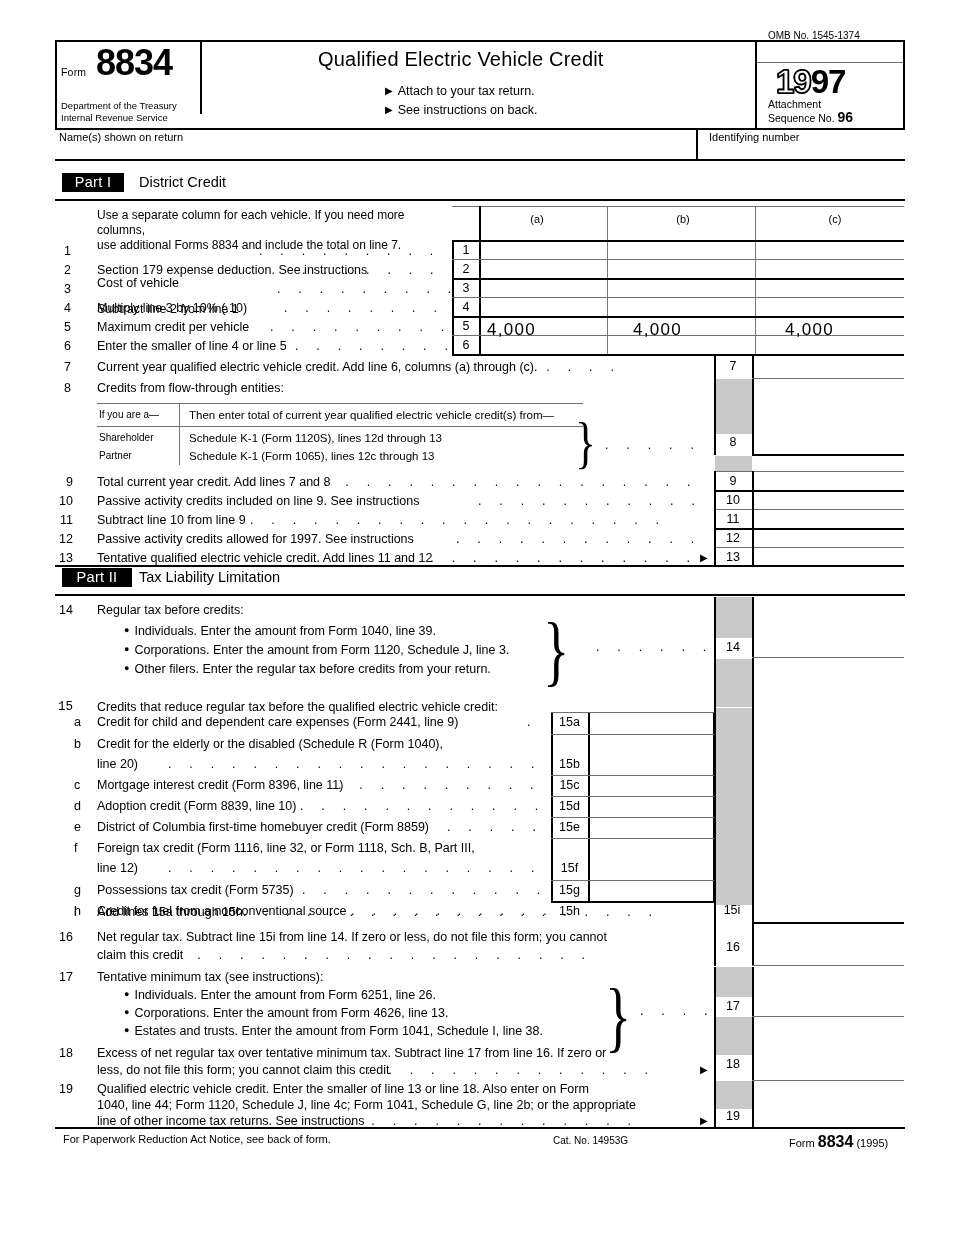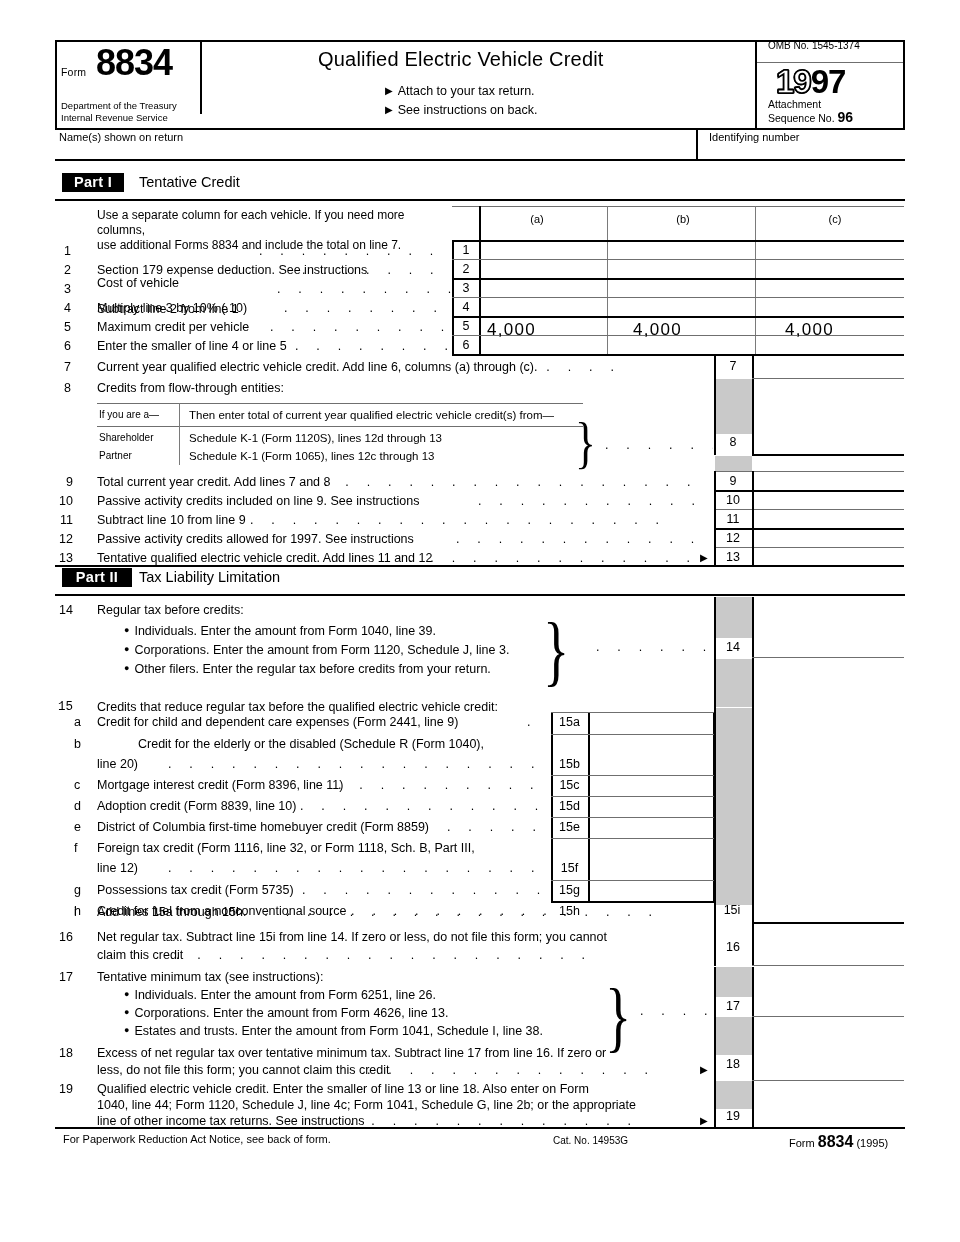--- a/index.html
+++ b/index.html
@@ -24,21 +24,21 @@
   .omb{position:absolute;font-size:10px;white-space:nowrap;}
   .yr{position:absolute;font-size:33px;font-weight:bold;letter-spacing:-1px;}
   .yr .hollow{color:#fff;-webkit-text-stroke:1.6px #000;text-shadow:
       -1px 0 #000,1px 0 #000,0 -1px #000,0 1px #000;}
   .atseq{position:absolute;font-size:10.5px;line-height:13px;white-space:nowrap;}
   .atseqnum{font-size:14px;font-weight:bold;}
   .nameshown{position:absolute;font-size:11px;white-space:nowrap;}
 
   
   .partbadge{position:absolute;background:#000;color:#fff;font-size:14.5px;
-     font-weight:bold;text-align:center;letter-spacing:.3px;}
+     font-weight:normal;text-align:center;letter-spacing:.3px;}
   .parttitle{position:absolute;font-size:14.5px;white-space:nowrap;}
 
   
   .lno{position:absolute;font-size:12.5px;text-align:right;}
   .ltxt{position:absolute;font-size:12.5px;white-space:nowrap;}
   .sub{position:absolute;font-size:12.5px;white-space:nowrap;}
   .instr{position:absolute;font-size:12px;line-height:15px;}
   .boxnum{position:absolute;font-size:12.5px;text-align:center;}
   .colhdr{position:absolute;font-size:11px;text-align:center;}
   .amt{position:absolute;font-size:17px;letter-spacing:1.3px;text-align:left;}
@@ -82,39 +82,39 @@
   </div>
 
   <span class="maintitle" style="left:318px;top:48px;">Qualified Electric Vehicle Credit</span>
   <div class="attachline" style="left:385px;top:84px;">
     <span class="arrw">▶</span><span>Attach to your tax return.</span>
   </div>
   <div class="attachline" style="left:385px;top:103px;">
     <span class="arrw">▶</span><span>See instructions on back.</span>
   </div>
 
-  <span class="omb" style="left:768px;top:40px;">OMB No. 1545-1374</span>
+  <span class="omb" style="left:768px;top:30px;">OMB No. 1545-1374</span>
   <div class="thin" style="left:757px;top:62px;width:146px;height:1.2px;"></div>
   <div class="yr" style="left:776px;top:63px;">
     <span class="hollow">19</span><span>97</span>
   </div>
   <div class="atseq" style="left:768px;top:98px;">
     <span>Attachment</span><br>
     <span>Sequence No.</span>
     <span class="atseqnum">96</span>
   </div>
 
   <div class="rule" style="left:55px;top:128px;width:850px;height:1.6px;"></div>
   <span class="nameshown" style="left:59px;top:131px;">Name(s) shown on return</span>
   <span class="nameshown" style="left:709px;top:131px;">Identifying number</span>
   <div class="rule" style="left:696px;top:128px;width:1.6px;height:32px;"></div>
   <div class="rule" style="left:55px;top:159px;width:850px;height:1.6px;"></div>
 
   <div class="partbadge" style="left:62px;top:173px;width:62px;height:19px;line-height:19px;">Part I</div>
-  <span class="parttitle" style="left:139px;top:174px;">Tentative Credit</span>
+  <span class="parttitle" style="left:139px;top:174px;">District Credit</span>
   <div class="rule" style="left:55px;top:199px;width:850px;height:2.2px;"></div>
 
   <div class="instr" style="left:97px;top:208px;width:355px;">
     <span>Use a separate column for each vehicle. If you need more columns,</span><br>
     <span>use additional Forms 8834 and include the total on line 7.</span>
   </div>
 
   <div class="thin" style="left:452px;top:206px;width:452px;height:1.4px;"></div>
   <span class="colhdr" style="left:487px;top:213px;width:100px;">(a)</span>
   <span class="colhdr" style="left:633px;top:213px;width:100px;">(b)</span>
@@ -267,21 +267,21 @@
   <div class="vt" style="left:588px;top:712px;width:1.5px;height:190px;"></div>
   <div class="vt" style="left:713px;top:712px;width:1.5px;height:190px;"></div>
   <div id="l15rows">
       <div class="thin" style="left: 551px; top: 712px; width: 163px; height: 1.3px;"></div>
       <span class="sub" style="left: 74px; top: 715px;">a</span>
       <span class="ltxt" style="left: 97px; top: 715px;">Credit for child and dependent care expenses (Form 2441, line 9)</span>
       <span class="leader" style="left: 527px; top: 715px; width: 22px;">. . . . . . . . . . . . . . . . . . . .</span>
       <span class="boxnum" style="left: 551px; top: 715px; width: 37px;">15a</span>
       <div class="thin" style="left: 551px; top: 734px; width: 163px; height: 1.3px;"></div>
       <span class="sub" style="left: 74px; top: 737px;">b</span>
-      <span class="ltxt" style="left: 97px; top: 737px; margin-left: 41px;">Credit for the elderly or the disabled (Schedule R (Form 1040),</span>
+      <span class="ltxt" style="left: 97px; top: 737px;">Credit for the elderly or the disabled (Schedule R (Form 1040),</span>
       <span class="ltxt" style="left: 97px; top: 757px;">line 20)</span>
       <span class="leader" style="left: 168px; top: 757px; width: 378px;">. . . . . . . . . . . . . . . . . . . .</span>
       <span class="boxnum" style="left: 551px; top: 757px; width: 37px;">15b</span>
       <div class="thin" style="left: 551px; top: 775px; width: 163px; height: 1.3px;"></div>
       <span class="sub" style="left: 74px; top: 778px;">c</span>
       <span class="ltxt" style="left: 97px; top: 778px;">Mortgage interest credit (Form 8396, line 11)</span>
       <span class="leader" style="left: 338px; top: 778px; width: 208px;">. . . . . . . . . . . . . . . . . . . .</span>
       <span class="boxnum" style="left: 551px; top: 778px; width: 37px;">15c</span>
       <div class="thin" style="left: 551px; top: 796px; width: 163px; height: 1.3px;"></div>
       <span class="sub" style="left: 74px; top: 799px;">d</span>

